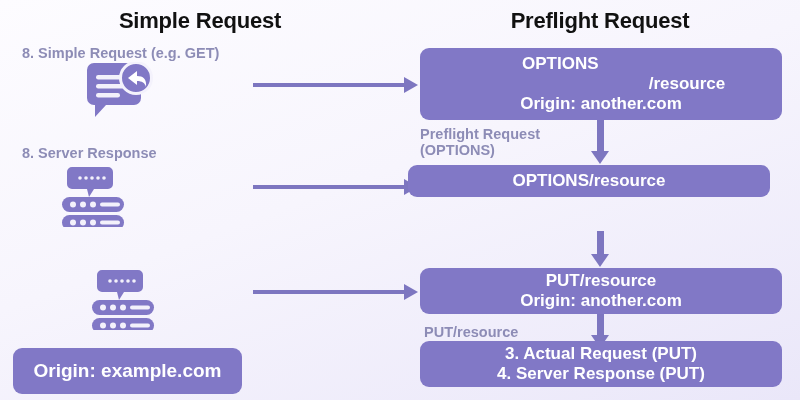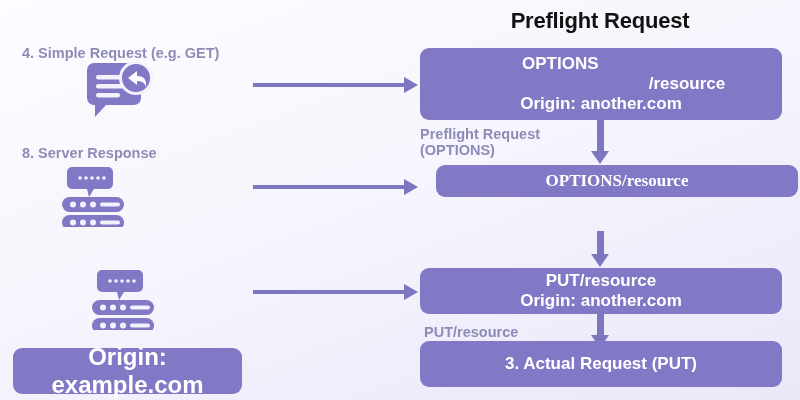--- a/index.html
+++ b/index.html
@@ -61,21 +61,21 @@
     font-weight: bold;
     padding: 16px 12px;
   }
   .pbox .line { display: block; width: 100%; }
   .l-center { text-align: center; }
   .l-left   { text-align: left; }
 
   #box-origin {
     left: 13px; top: 348px; width: 229px; height: 46px;
     align-items: center;
-    font-size: 24px;
+    font-size: 19px;
   }
 
   
   .h-arrow {
     position: absolute;
     height: 14px;
     display: flex;
     align-items: center;
   }
   .h-arrow .shaft {
@@ -116,23 +116,24 @@
   .icon { position: absolute; }
   #icon-chat   { left: 83px;  top: 62px;  width: 72px; height: 62px; }
   #icon-server-1 { left: 60px; top: 165px; width: 70px; height: 62px; }
   #icon-server-2 { left: 90px; top: 268px; width: 70px; height: 62px; }
 </style>
 </head>
 <body>
 
 <div id="canvas">
 
+  <div class="col-title" id="title-left">Simple Request</div>
   <div class="col-title" id="title-right">Preflight Request</div>
 
-  <div class="step-label" style="left:22px; top:45px;">4. Simple Request (e.g. GET)</div>
+  <div class="step-label" style="left:22px; top:45px;">8. Simple Request (e.g. GET)</div>
 
   <div class="icon" id="icon-chat">
     <svg viewBox="0 0 72 62" width="72" height="62" aria-hidden="true">
       <path d="M4 8 a7 7 0 0 1 7-7 h40 a7 7 0 0 1 7 7 v28 a7 7 0 0 1 -7 7 h-28 l-11 12 v-12 h-1 a7 7 0 0 1 -7 -7 z" fill="#8178c6"></path>
       <rect x="13" y="13" width="32" height="4.5" rx="2.2" fill="#f3f1fb"></rect>
       <rect x="13" y="22" width="32" height="4.5" rx="2.2" fill="#f3f1fb"></rect>
       <rect x="13" y="31" width="24" height="4.5" rx="2.2" fill="#f3f1fb"></rect>
       <circle cx="53" cy="16" r="15.5" fill="#8178c6" stroke="#f4f2fc" stroke-width="3"></circle>
       <path d="M54 9 l-9 7 9 7 v-4 c5 0 8 2 9 6 c1 -8 -3 -11 -9 -11 z" fill="#ffffff"></path>
     </svg>
@@ -207,21 +208,21 @@
 
   <div class="v-arrow" style="left:591px; top:120px; height:44px;">
     <div class="shaft"></div>
       <div class="head"></div>
   </div>
   <div class="step-label" style="left:420px; top:126px;">
     <div>Preflight Request</div>
     <div>(OPTIONS)</div>
   </div>
 
-  <div class="pbox" style="left:436px; top:165px; width:362px; height:30px;font-family:Liberation Serif, serif;">
+  <div class="pbox" style="left:408px; top:165px; width:362px; height:30px;">
     <span class="line l-center">OPTIONS/resource</span>
   </div>
 
 
   <div class="v-arrow" style="left:591px; top:231px; height:36px;">
     <div class="shaft"></div>
       <div class="head"></div>
   </div>
 
   <div class="pbox" style="left:420px; top:268px; width:362px; height:46px;">
@@ -231,15 +232,16 @@
 
   <div class="step-label" style="left:424px; top:324px;">PUT/resource</div>
 
   <div class="v-arrow" style="left:591px; top:314px; height:34px;">
     <div class="shaft"></div>
       <div class="head"></div>
   </div>
 
   <div class="pbox" style="left:420px; top:341px; width:362px; height:46px;">
     <span class="line l-center">3. Actual Request (PUT)</span>
+    <span class="line l-center">4. Server Response (PUT)</span>
   </div>
 
 </div>
 
 </body></html>

